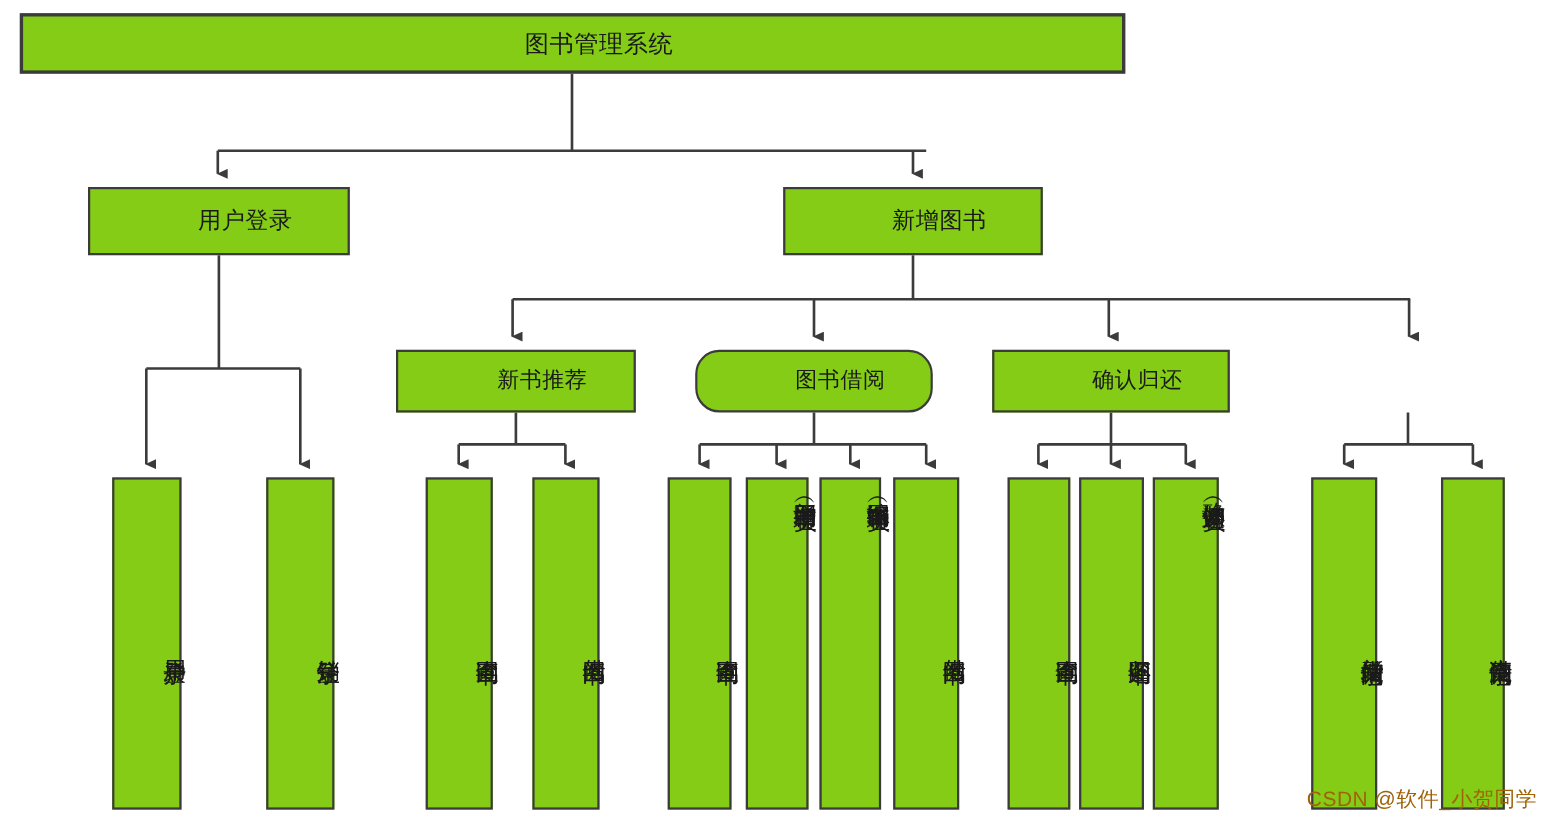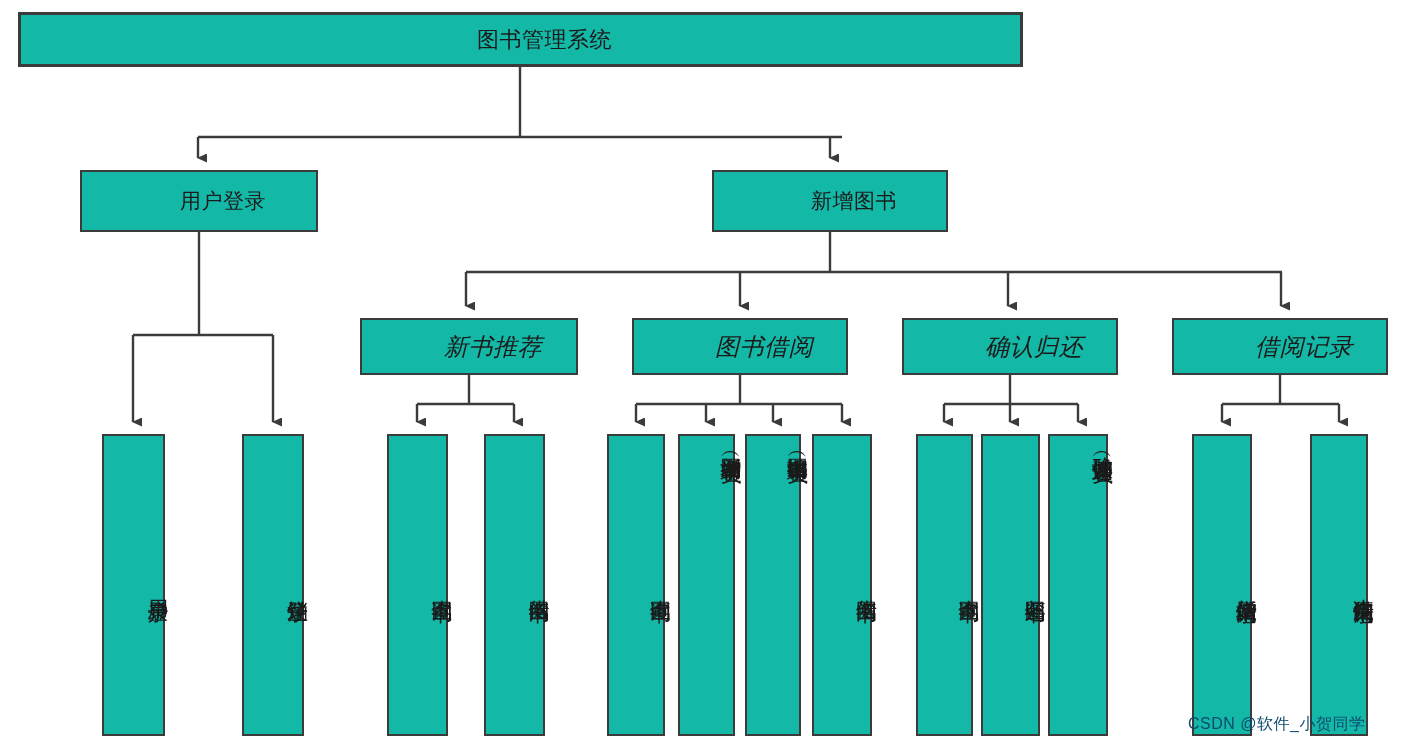--- a/index.html
+++ b/index.html
@@ -21,40 +21,40 @@
     position: absolute;
     left: 0;
     top: 0;
     width: 1405px;
     height: 747px;
     pointer-events: none;
   }
   .node {
     position: absolute;
     box-sizing: border-box;
-    background: #14b8a6;
+    background: #84cc16;
     border: 2px solid #3b3b3b;
     display: flex;
     align-items: center;
     justify-content: center;
     color: #1a1a1a;
     z-index: 2;
     padding-left: 48px;
   }
   .node.root {
     border-width: 3px;
   }
   .node .lbl {
     font-size: 22px;
     line-height: 1.15;
     letter-spacing: 0.5px;
     white-space: nowrap;
   }
   .node.lvl1 .lbl { font-size: 21px; }
-  .node.lvl2 .lbl { font-size: 24px; font-style: italic; }
+  .node.lvl2 .lbl { font-size: 20px; }
   
   .node.leaf {
     align-items: flex-start;
     justify-content: center;
     padding-top: 0;
   }
   .node.leaf .lbl {
     writing-mode: vertical-rl;
     text-orientation: upright;
     font-size: 21px;
@@ -66,22 +66,22 @@
   }
   .node.leaf.center .lbl {
     margin-top: auto;
     margin-bottom: auto;
   }
   .node.leaf.topalign .lbl {
     margin-top: 4px;
   }
   .watermark {
     position: absolute;
-    color: #0c4a6e;
-    font-size: 16px;
+    color: #a16207;
+    font-size: 19px;
     white-space: nowrap;
     z-index: 5;
     letter-spacing: 0.5px;
   }
 </style>
 </head>
 <body>
 
 <div id="canvas">
 
@@ -142,29 +142,26 @@
   <div class="node lvl1" style="left: 80px; top: 170px; width: 238px; height: 62px;">
     <span class="lbl">用户登录</span>
   </div>
   <div class="node lvl1" style="left: 712px; top: 170px; width: 236px; height: 62px;">
     <span class="lbl">新增图书</span>
   </div>
 
   <div class="node lvl2" style="left: 360px; top: 318px; width: 218px; height: 57px;">
     <span class="lbl">新书推荐</span>
   </div>
-  <div class="node lvl2" style="left: 632px; top: 318px; width: 216px; height: 57px;">
+  <div class="node lvl2" style="left: 632px; top: 318px; width: 216px; height: 57px; border-radius: 22px;">
     <span class="lbl">图书借阅</span>
   </div>
   <div class="node lvl2" style="left: 902px; top: 318px; width: 216px; height: 57px;">
     <span class="lbl">确认归还</span>
   </div>
-  <div class="node lvl2" style="left: 1172px; top: 318px; width: 216px; height: 57px;">
-    <span class="lbl">借阅记录</span>
-  </div>
 
   <div class="node leaf center" style="left: 102px; top: 434px; width: 63px; height: 302px;">
     <span class="lbl">用户登录</span>
   </div>
   <div class="node leaf center" style="left: 242px; top: 434px; width: 62px; height: 302px;">
     <span class="lbl">注销登录</span>
   </div>
   <div class="node leaf center" style="left: 387px; top: 434px; width: 61px; height: 302px;">
     <span class="lbl">查询图书</span>
   </div>

